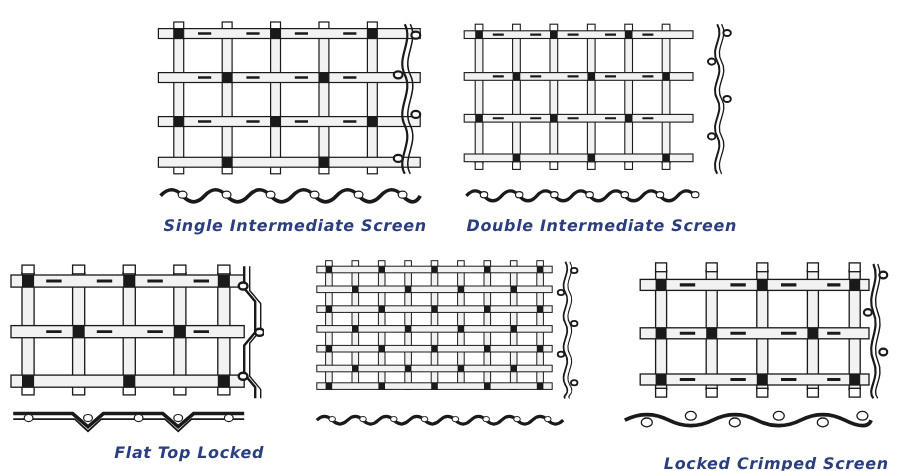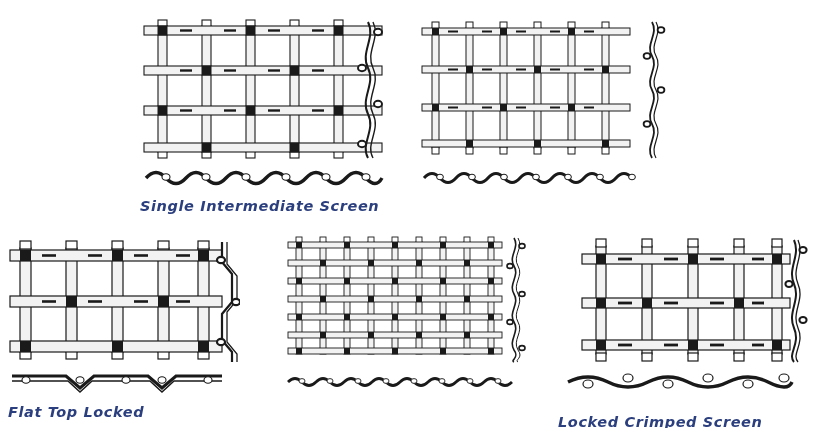--- a/index.html
+++ b/index.html
@@ -11,21 +11,21 @@
     width: 822px;
     height: 428px;
     position: relative;
     font-family: "DejaVu Sans", sans-serif;
     overflow: hidden;
   }
   .figure {
     position: absolute;
     display: flex;
     flex-direction: column;
-    align-items: flex-start;
+    align-items: flex-end;
   }
   .diagram-wrap {
     position: relative;
   }
   .caption {
     color: #2b3f7e;
     font-family: "DejaVu Sans", sans-serif;
     font-style: italic;
     font-weight: 700;
     font-size: 14.5px;
@@ -212,20 +212,21 @@
         <ellipse cx="22" cy="13" rx="3.4" ry="2.8"></ellipse>
           <ellipse cx="54" cy="13" rx="3.4" ry="2.8"></ellipse>
         <ellipse cx="86" cy="13" rx="3.4" ry="2.8"></ellipse>
           <ellipse cx="118" cy="13" rx="3.4" ry="2.8"></ellipse>
         <ellipse cx="150" cy="13" rx="3.4" ry="2.8"></ellipse>
           <ellipse cx="182" cy="13" rx="3.4" ry="2.8"></ellipse>
         <ellipse cx="214" cy="13" rx="3.4" ry="2.8"></ellipse>
       </g>
     </svg>
   </div>
+  <div class="caption" style="margin-top:8px;">Double Intermediate Screen</div>
 </div>
 
 <div class="figure" id="fig-flat-top" style="left:8px; top:228px;">
   <div class="diagram-wrap">
     <svg width="232" height="140" viewBox="0 0 232 140">
 
       <g stroke="#1a1a1a" stroke-width="1.2" fill="#f2f2f2">
         <rect x="12" y="20" width="11" height="104"></rect>
         <rect x="58" y="20" width="11" height="104"></rect>
         <rect x="104" y="20" width="11" height="104"></rect>

